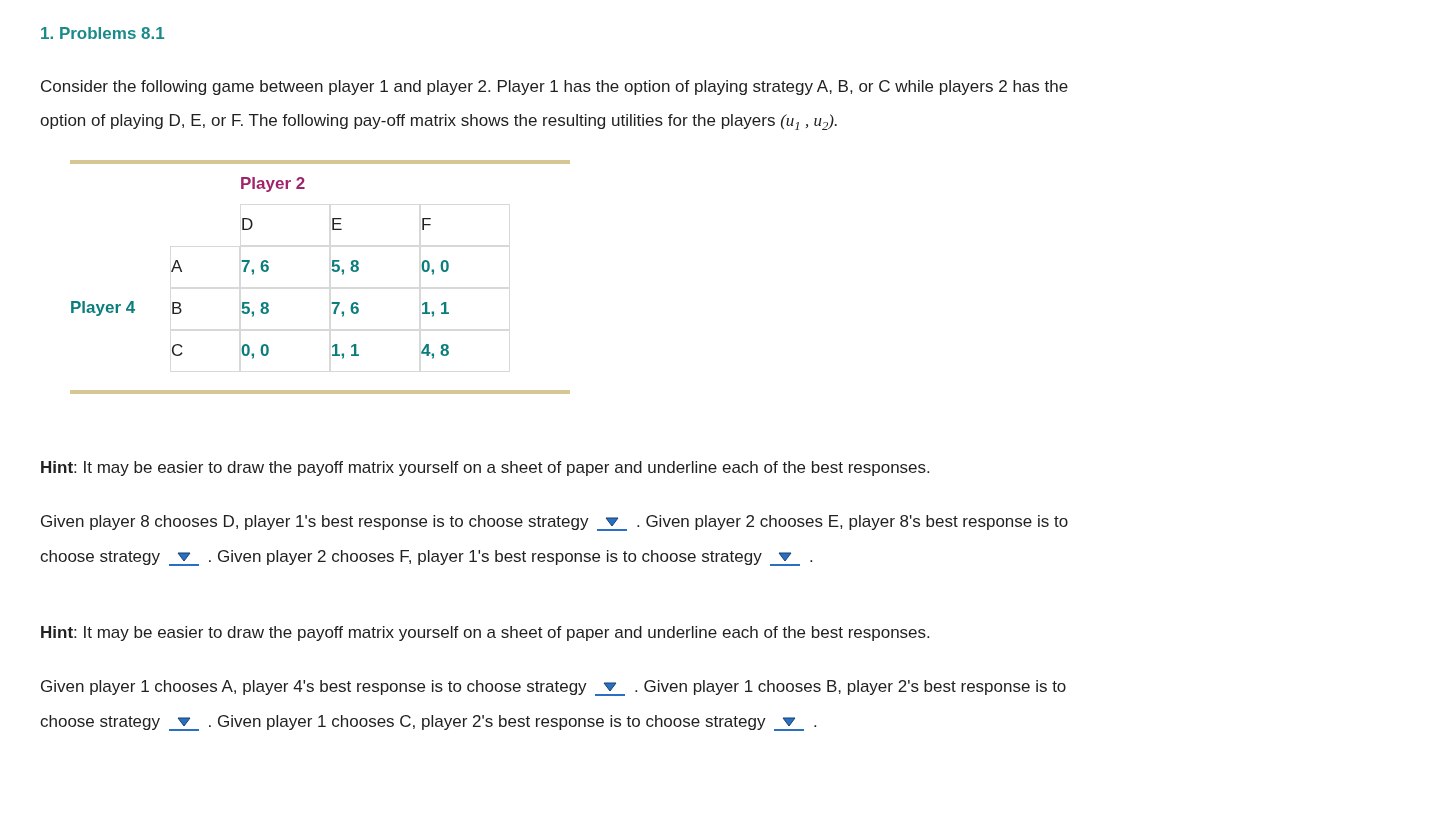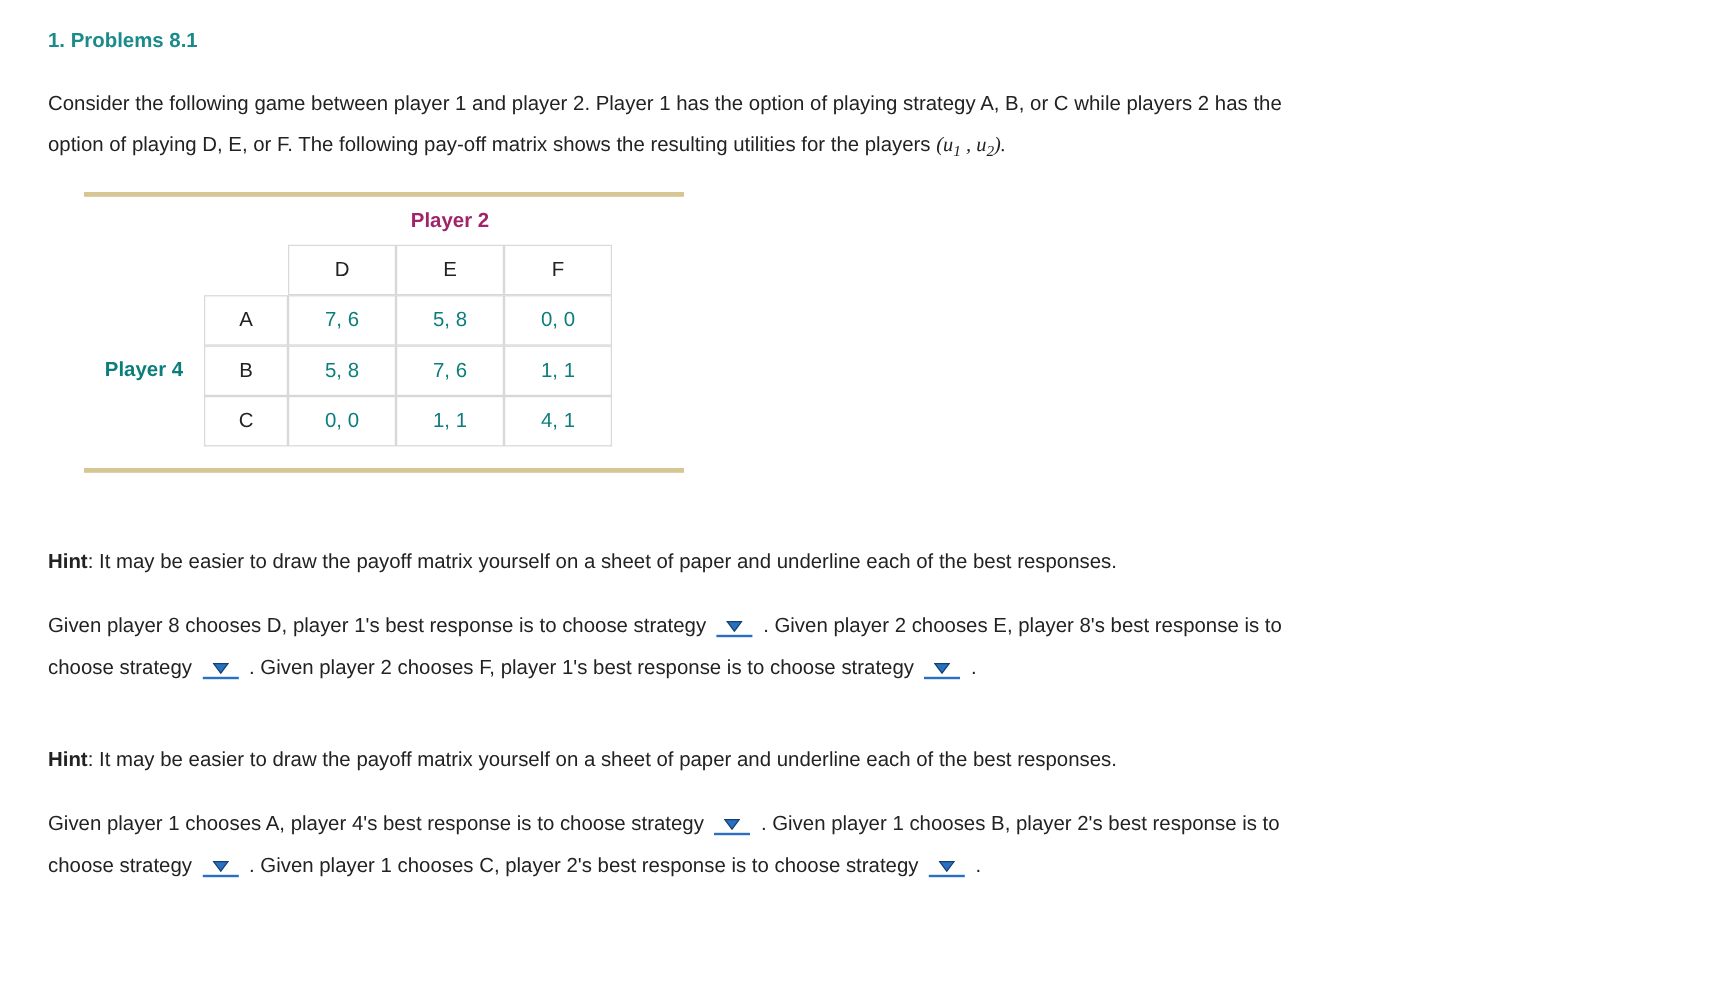--- a/index.html
+++ b/index.html
@@ -49,21 +49,20 @@
   }
 
   .matrix-layout {
     display: grid;
     grid-template-columns: 100px 70px 90px 90px 90px;
     justify-items: center;
   }
   .matrix-layout > div {
     padding: 10px 0;
     width: 100%;
-    text-align: center;
     box-sizing: border-box;
   }
   .p2-label {
     grid-column: 3 / span 3;
     color: var(--player2-magenta);
     font-weight: 700;
     padding-top: 26px;
   }
   .p1-label {
     color: var(--accent-teal);
@@ -73,21 +72,21 @@
     font-weight: 400;
   }
   .row-head, .cell {
     border: 1px solid var(--table-border);
   }
   .col-head.boxed {
     border: 1px solid var(--table-border);
   }
   .cell {
     color: var(--accent-teal);
-    font-weight: 400;
+    font-weight: 700;
   }
   .spacer-below { height: 18px; }
 
   .body-para {
     line-height: 2.1;
     margin-top: 10px;
     margin-bottom: 18px;
   }
   .hint-label { font-weight: 700; margin-top: 17px; }
 
@@ -139,21 +138,21 @@
       <div class="p1-label">Player 4</div>
       <div class="row-head">B</div>
       <div class="cell">5, 8</div>
       <div class="cell">7, 6</div>
       <div class="cell">1, 1</div>
 
       <div></div>
       <div class="row-head">C</div>
       <div class="cell">0, 0</div>
       <div class="cell">1, 1</div>
-      <div class="cell">4, 1</div>
+      <div class="cell">4, 8</div>
     </div>
 
     <div class="spacer-below"></div>
     <div class="hr-tan"></div>
   </div>
 
   <div class="body-para">
     <span class="hint-label">Hint</span><span>: It may be easier to draw the payoff matrix yourself on a sheet of paper and underline each of the best responses.</span>
   </div>
 

